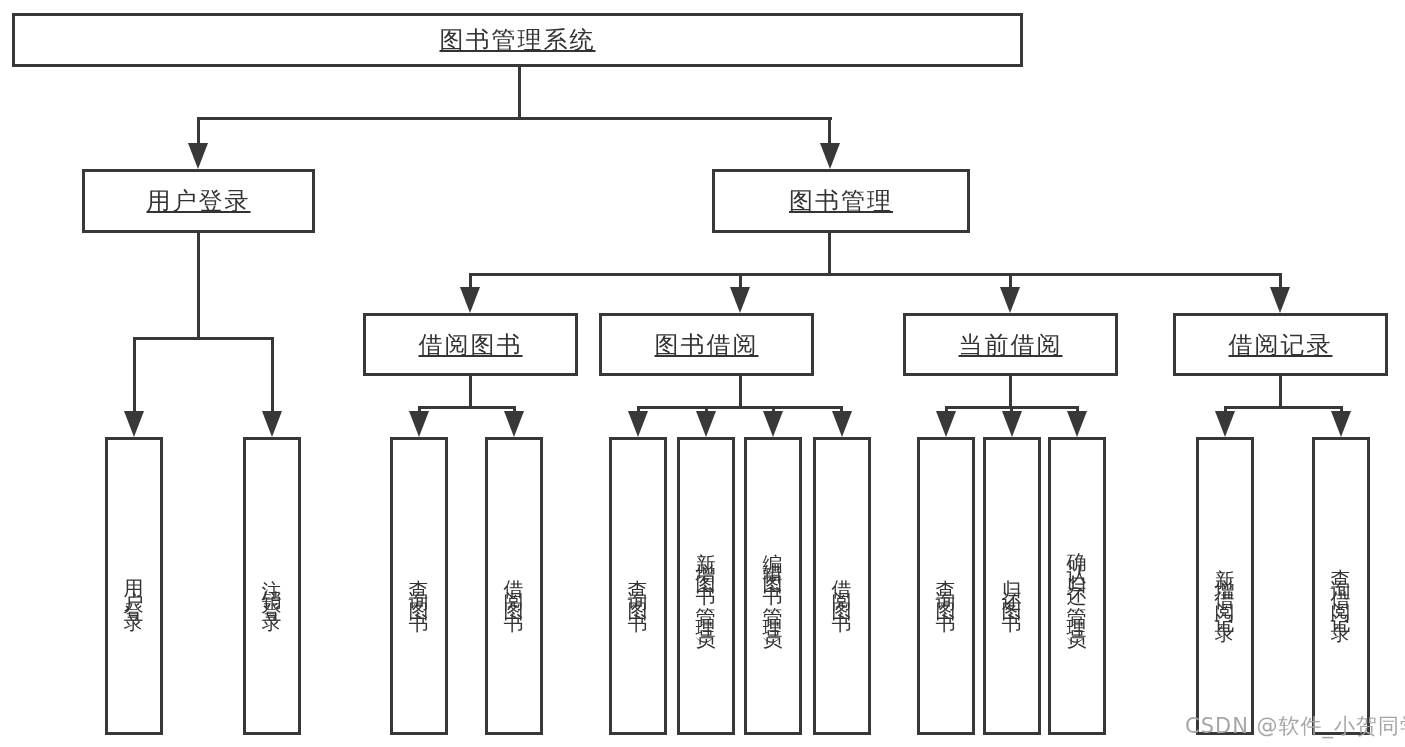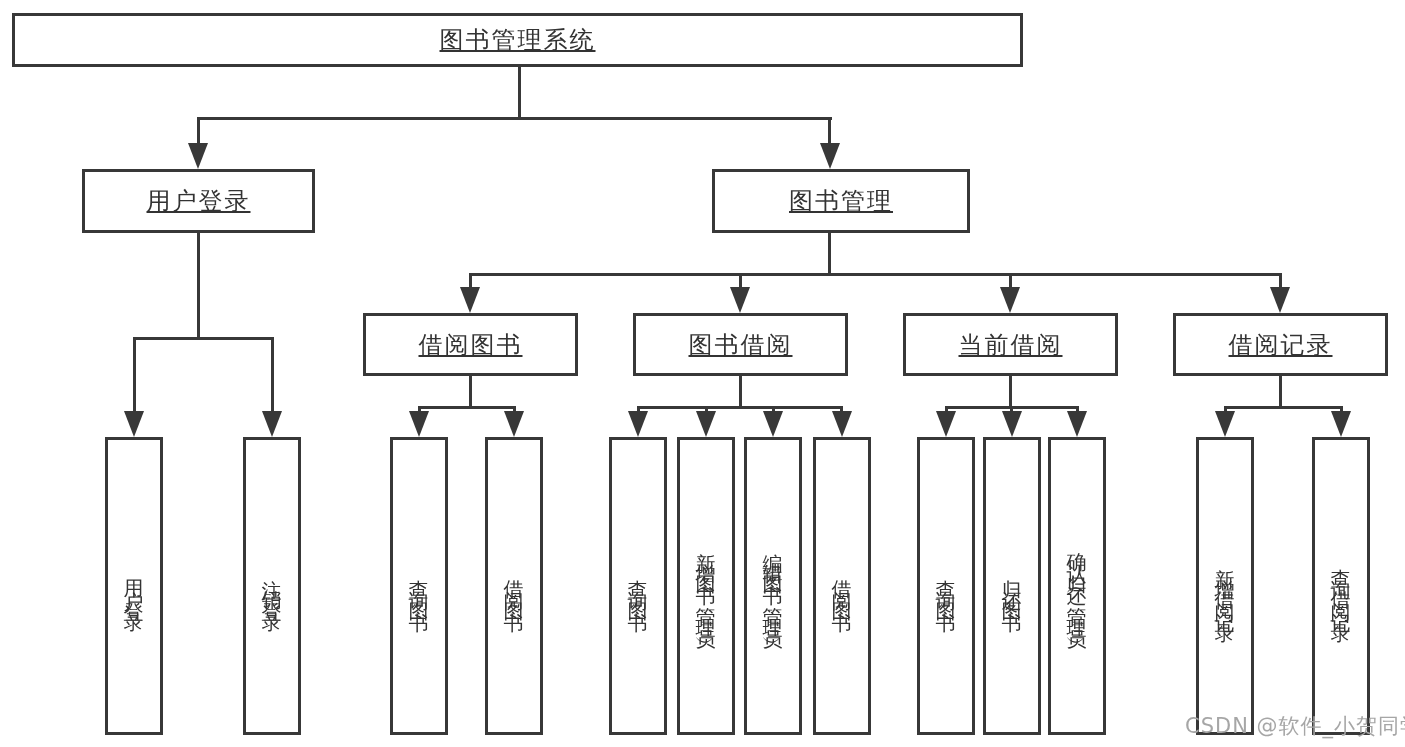--- a/index.html
+++ b/index.html
@@ -83,21 +83,21 @@
   <div class="vline" style="left:739px; top:273px; height:18px;"></div>
   <div class="arrow" style="left:730px; top:287px;"></div>
   <div class="vline" style="left:1009px; top:273px; height:18px;"></div>
   <div class="arrow" style="left:1000px; top:287px;"></div>
   <div class="vline" style="left:1279px; top:273px; height:18px;"></div>
   <div class="arrow" style="left:1270px; top:287px;"></div>
 
   <div class="box h" style="left:363px; top:313px; width:215px; height:63px;">
     <span>借阅图书</span>
   </div>
-  <div class="box h" style="left:633px; top:313px; width:215px; height:63px;">
+  <div class="box h" style="left:599px; top:313px; width:215px; height:63px;">
     <span>图书借阅</span>
   </div>
   <div class="box h" style="left:1173px; top:313px; width:215px; height:63px;">
     <span>借阅记录</span>
   </div>
   <div class="box h" style="left:903px; top:313px; width:215px; height:63px;">
     <span>当前借阅</span>
   </div>
 
   <div class="vline" style="left:469px; top:374px; height:35px;"></div>

